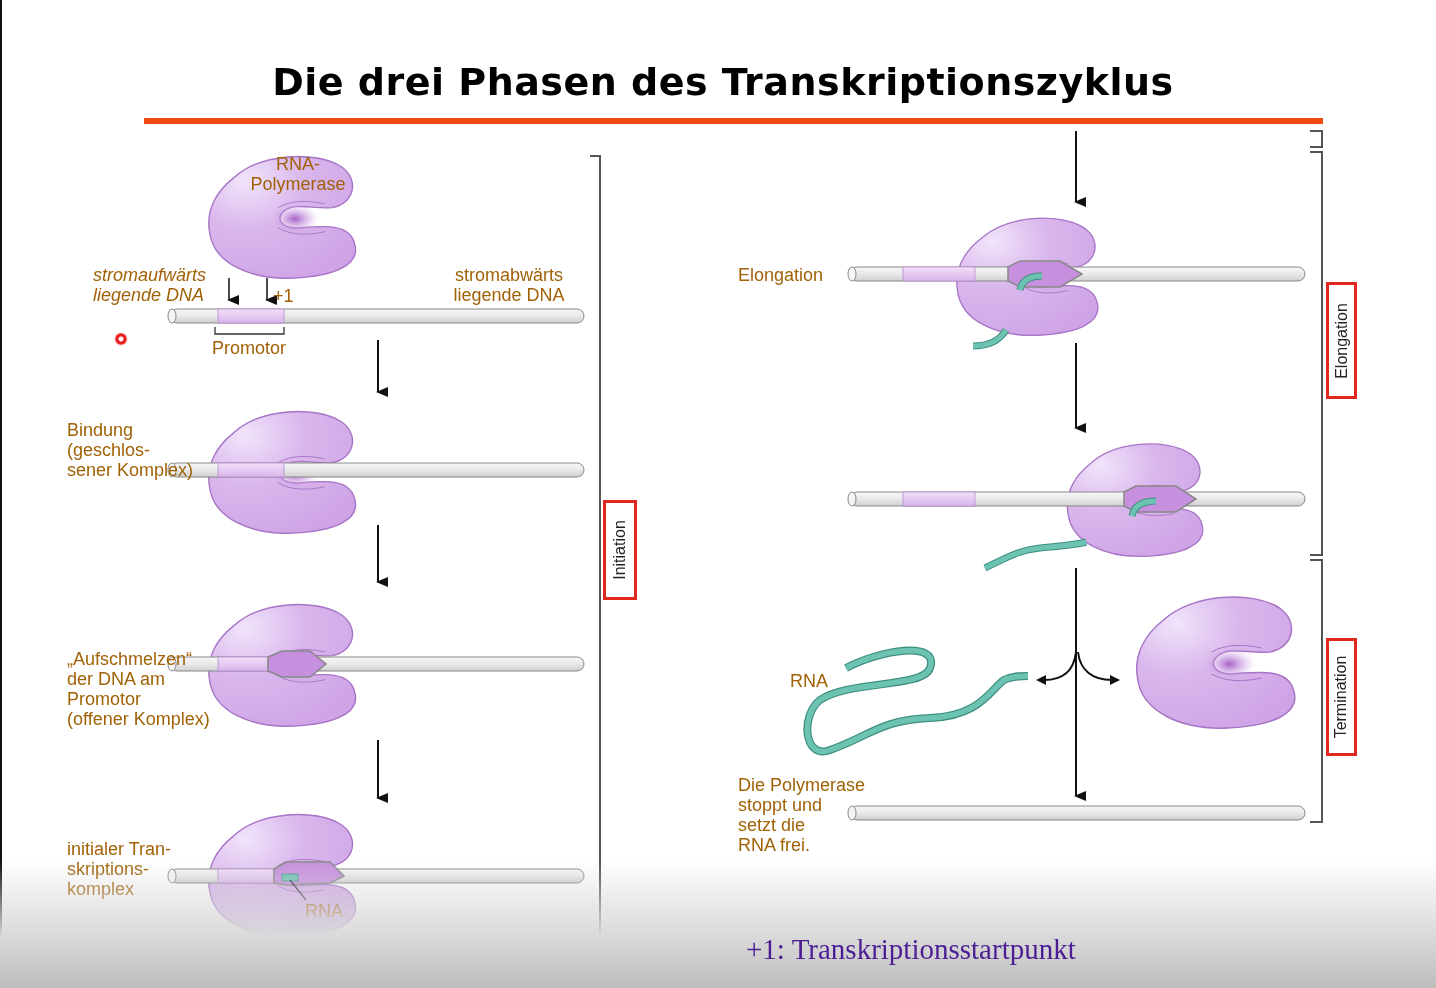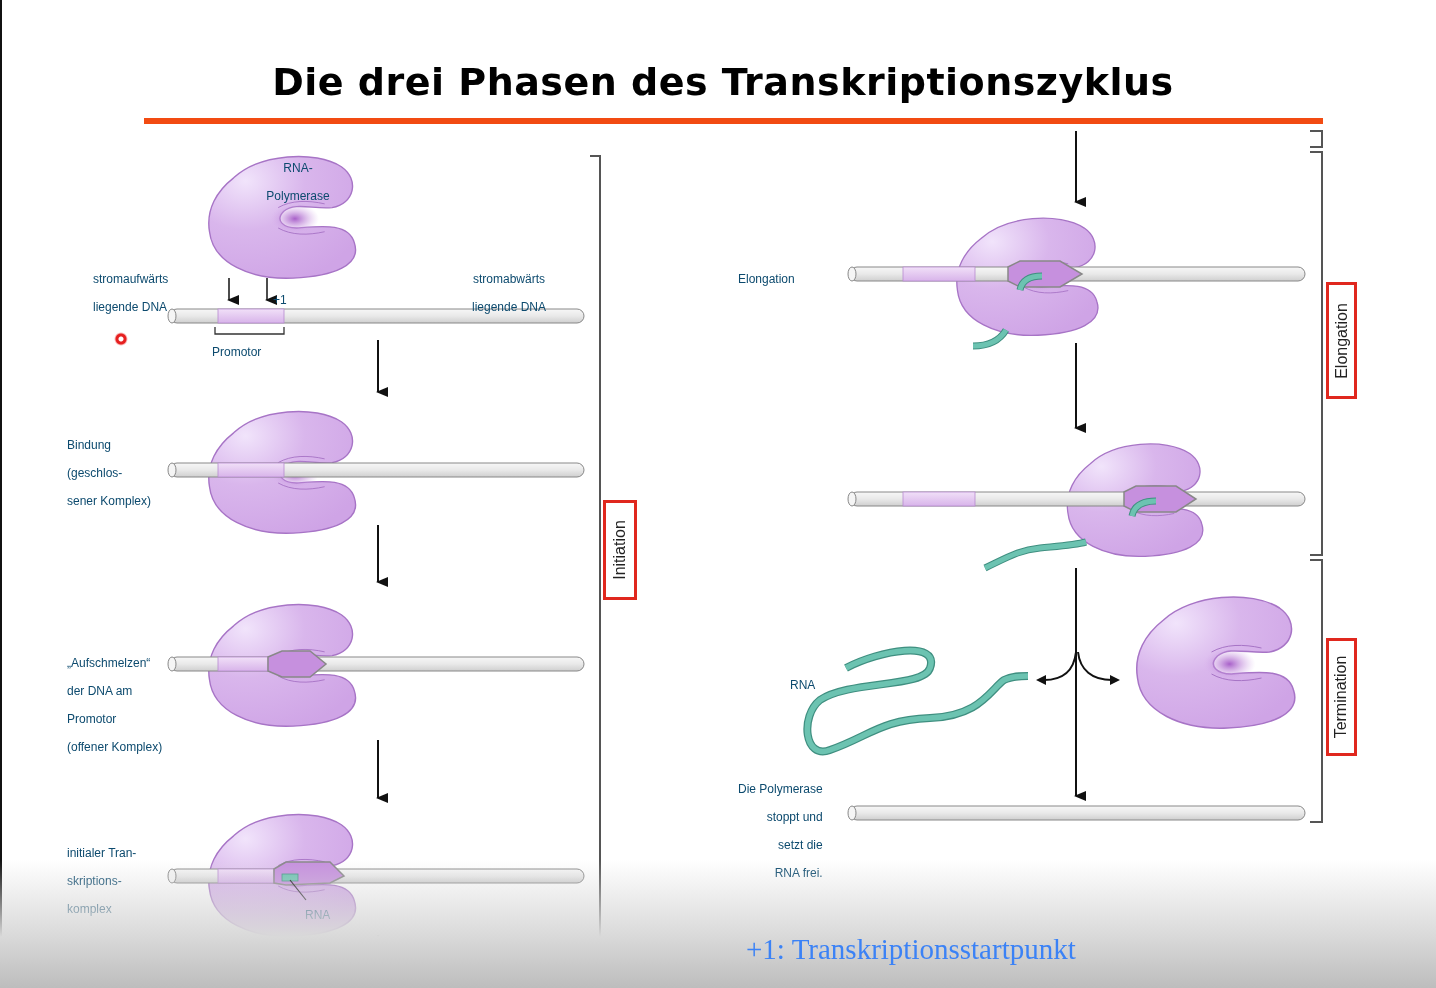--- a/index.html
+++ b/index.html
@@ -5,26 +5,26 @@
   html, body { margin:0; padding:0; }
   body { width:1436px; height:988px; position:relative; overflow:hidden;
          background:#ffffff; font-family:"Liberation Sans", sans-serif; color:#222; }
   .left-edge { position:absolute; left:0; top:0; width:2px; height:988px; background:#111; }
   .bottom-fade { position:absolute; left:0; right:0; top:860px; height:128px;
          background:linear-gradient(to bottom, rgba(255,255,255,0) 0%, #d9d9d9 60%, #bdbdbd 100%); }
   .title { position:absolute; left:0; width:1446px; top:60px; text-align:center;
            font-family:"DejaVu Sans", sans-serif; font-weight:bold; font-size:38px; color:#000; letter-spacing:0.5px; }
   .title-rule { position:absolute; left:144px; top:118px; width:1179px; height:6px; background:#f24b12; }
   svg.diagram { position:absolute; left:0; top:0; }
-  .lbl { position:absolute; font-size:12px; line-height:28px; color:#0c4a6e; white-space:pre-line; }
+  .lbl { position:absolute; font-size:18px; line-height:20px; color:#a16207; white-space:pre-line; }
   .lbl.right { text-align:center; }
   .phase-box { position:absolute; border:3px solid #e0281e; background:#fff;
                display:flex; align-items:center; justify-content:center; }
   .phase-box span { display:block; transform:rotate(-90deg); font-size:16px; white-space:nowrap; color:#222; }
-  .footnote { position:absolute; left:746px; top:933px; font-family:"Liberation Serif", serif; font-size:29px; color:#3b82f6; }
+  .footnote { position:absolute; left:746px; top:933px; font-family:"Liberation Serif", serif; font-size:29px; color:#4c1d95; }
   .laser { position:absolute; left:114px; top:332px; width:14px; height:14px; border-radius:50%;
            background:radial-gradient(circle, #fff 0 2px, #e62020 3px 5px, rgba(240,60,60,0.35) 6px, rgba(255,255,255,0) 7px); }
 </style>
 </head>
 <body>
 
 <div class="left-edge"></div>
 
 <div class="title">Die drei Phasen des Transkriptionszyklus</div>
 <div class="title-rule"></div>
@@ -159,43 +159,43 @@
   <g>
     <rect x="850" y="806" width="455" height="14" rx="7" fill="url(#dnaGrad)" stroke="#888"></rect>
     <ellipse cx="852" cy="813" rx="4" ry="7" fill="#f5f5f5" stroke="#888"></ellipse>
   </g>
 
   <path d="M1310,560 L1322,560 L1322,822 L1310,822" fill="none" stroke="#555" stroke-width="2"></path>
 </svg>
 
 <div class="lbl" style="left:248px; top:154px; width:100px; text-align:center;">RNA-
 Polymerase</div>
-<div class="lbl" style="left:93px; top:265px;">stromaufwärts
+<div class="lbl" style="left:93px; top:265px;font-style:italic;">stromaufwärts
 liegende DNA</div>
 <div class="lbl right" style="left:440px; top:265px; width:138px;">stromabwärts
 liegende DNA</div>
 <div class="lbl" style="left:273px; top:286px;">+1</div>
 <div class="lbl" style="left:212px; top:338px;">Promotor</div>
 
-<div class="lbl" style="left:67px; top:431px;">Bindung
+<div class="lbl" style="left:67px; top:420px;">Bindung
 (geschlos-
 sener Komplex)</div>
 <div class="lbl" style="left:67px; top:649px;">„Aufschmelzen“
 der DNA am
 Promotor
 (offener Komplex)</div>
 <div class="lbl" style="left:67px; top:839px;">initialer Tran-
 skriptions-
 komplex</div>
 <div class="lbl" style="left:305px; top:901px;">RNA</div>
 
 <div class="lbl" style="left:738px; top:265px;">Elongation</div>
 
 <div class="lbl" style="left:790px; top:671px;">RNA</div>
-<div class="lbl" style="left:738px; top:775px;text-align:right;">Die Polymerase
+<div class="lbl" style="left:738px; top:775px;">Die Polymerase
 stoppt und
 setzt die
 RNA frei.</div>
 
 <div class="phase-box" style="left:603px; top:500px; width:28px; height:94px;">
   <span>Initiation</span>
 </div>
 <div class="phase-box" style="left:1326px; top:282px; width:25px; height:111px;">
   <span>Elongation</span>
 </div>

